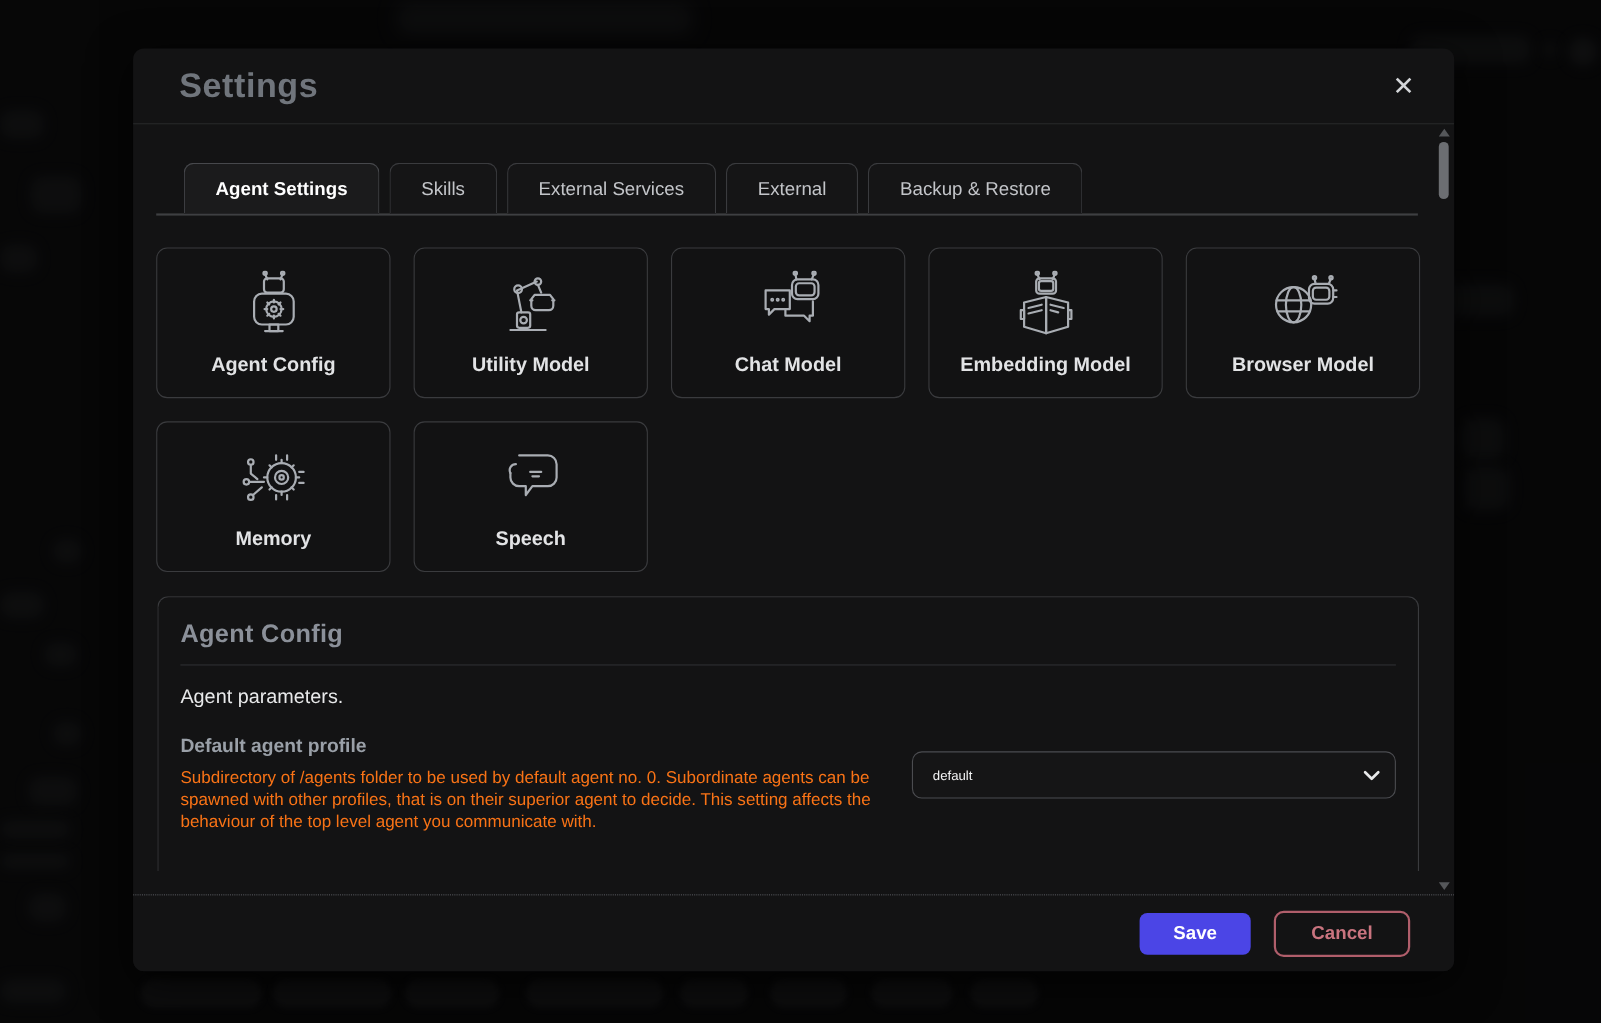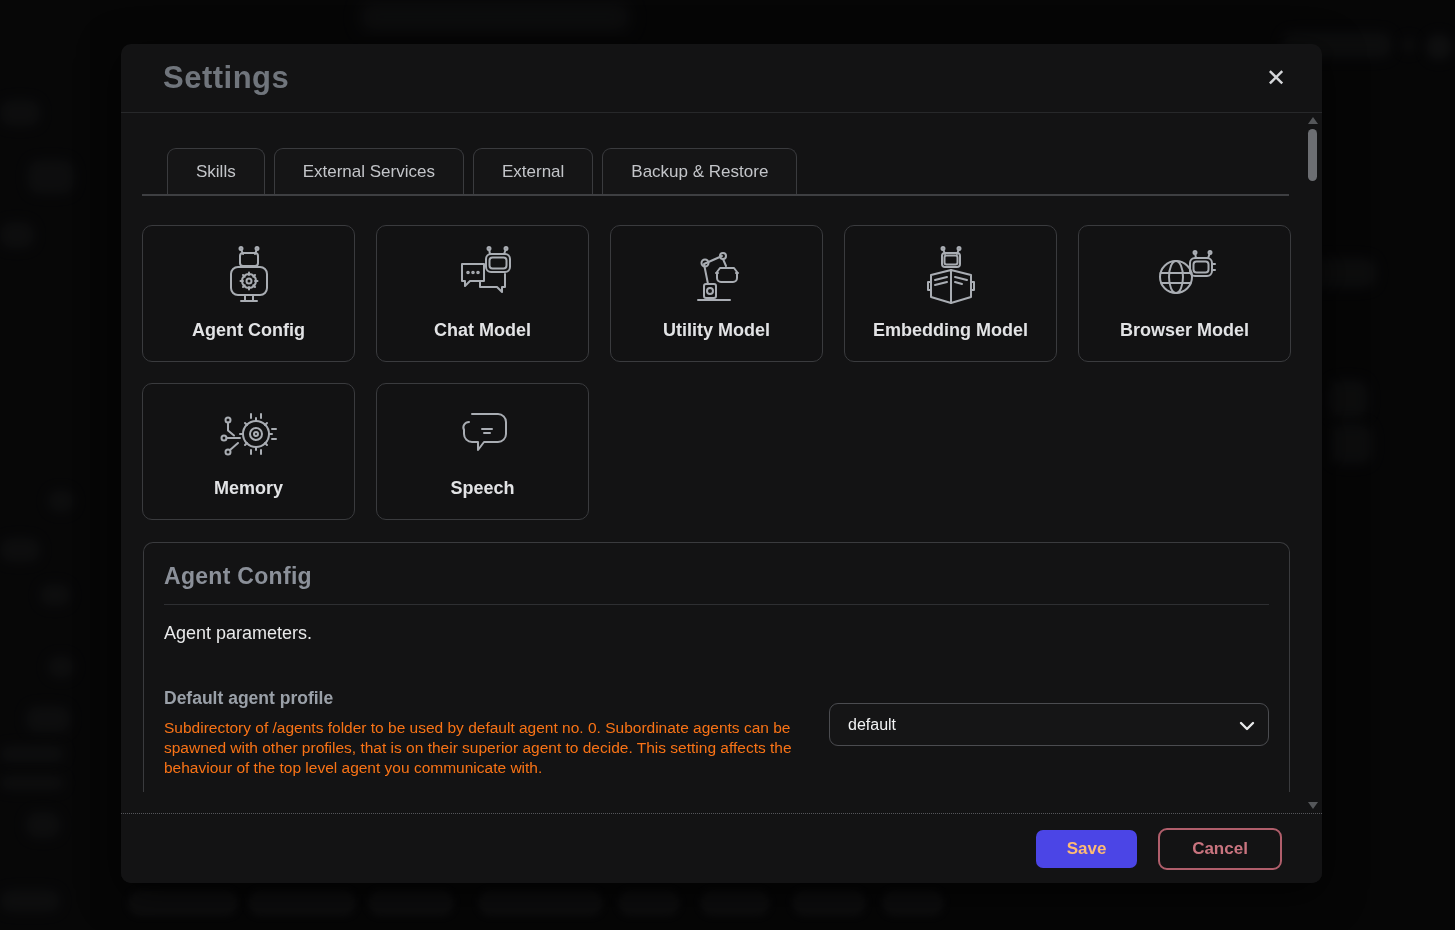--- a/index.html
+++ b/index.html
@@ -48,37 +48,37 @@
     display:flex; flex-direction:column; align-items:center; justify-content:center; gap:10px; cursor:pointer; }
   .card svg { stroke:#a9adb3; fill:none; stroke-width:2; stroke-linecap:round; stroke-linejoin:round; }
   .card-label { color:#e2e3e5; font-size:18px; font-weight:bold; }
 
   
   .section { margin-top:22px; margin-left:1px; width:1147px; border:1px solid #3a3b3e;
     border-bottom:none; border-radius:10px 10px 0 0; padding:20px 20px 0 20px; height:250px; }
   .section-heading { color:#8b9099; font-size:23px; font-weight:bold; letter-spacing:.3px; }
   .section-divider { border:none; border-top:1px solid #2e2f32; margin:14px 0 0 0; }
   .section-desc { color:#e8e9ea; font-size:18px; margin-top:18px; }
-  .field { display:flex; margin-top:44px; justify-content:space-between; }
+  .field { display:flex; margin-top:24px; justify-content:space-between; }
   .field-left { width:645px; }
   .field-label { color:#9aa0a8; font-size:17.5px; font-weight:bold; }
   .field-help { color:#f97316; font-size:15.5px; line-height:20px; margin-top:9px; }
   .field-right { width:440px; padding-top:15px; }
   .select-wrap { position:relative; width:440px; }
-  select.profile { width:100%; height:43px; background:#151516; color:#f2f3f4; font-size:16px;
+  select.profile { width:100%; height:43px; background:#151516; color:#f2f3f4; font-size:12px;
     border:1px solid #4b4c50; border-radius:9px; padding:0 40px 0 18px; appearance:none;
     -webkit-appearance:none; font-family:"Liberation Sans", sans-serif; }
   .select-chevron { position:absolute; right:14px; top:15px; pointer-events:none; }
   .select-chevron svg { stroke:#e8e9ea; fill:none; stroke-width:2.4; stroke-linecap:round; stroke-linejoin:round; }
 
   
   .modal-footer { flex:0 0 70px; border-top:1px dotted #55565a; display:flex; align-items:center;
     justify-content:flex-end; gap:21px; padding-right:40px; background:#131314; }
   .btn { font-family:"Liberation Sans", sans-serif; font-weight:bold; font-size:17px; cursor:pointer; }
-  .btn-save { width:101px; height:38px; background:#4b45e6; color:#fdba74; border:none; border-radius:7px; }
+  .btn-save { width:101px; height:38px; background:#4b45e6; color:#ffffff; border:none; border-radius:7px; }
   .btn-cancel { width:124px; height:42px; background:transparent; color:#c9747f;
     border:2px solid #b05e6b; border-radius:9px; }
 </style>
 </head>
 <body>
 
 <div class="bg-layer">
   <div class="sidebar-col"></div>
   <div class="blob" style="left:0;top:100px;width:40px;height:26px;"></div>
   <div class="blob" style="left:28px;top:160px;width:46px;height:34px;"></div>
@@ -113,20 +113,21 @@
 <div class="modal">
 
   <div class="modal-header">
     <div class="modal-title">Settings</div>
     <button class="close-btn">✕</button>
   </div>
 
   <div class="modal-body">
 
     <div class="tabs">
+      <div class="tab active">Agent Settings</div>
       <div class="tab">Skills</div>
       <div class="tab">External Services</div>
       <div class="tab">External</div>
       <div class="tab">Backup &amp; Restore</div>
     </div>
 
     <div class="cards">
 
       <div class="card">
         <span>
@@ -150,52 +151,52 @@
             <rect x="29" y="49" width="8" height="6"></rect>
               <line x1="25" y1="55" x2="41" y2="55"></line>
           </svg>
         </span>
         <div class="card-label">Agent Config</div>
       </div>
 
       <div class="card">
         <span>
           <svg width="66" height="60" viewBox="0 0 66 60">
+            <line x1="14" y1="54" x2="46" y2="54"></line>
+            <rect x="20" y="38" width="12" height="14" rx="2"></rect>
+            <circle cx="26" cy="45" r="3"></circle>
+            <path d="M24 38 L20 18 L38 10"></path>
+            <circle cx="21" cy="17" r="3.5"></circle>
+              <circle cx="39" cy="10" r="3"></circle>
+            <path d="M39 13 L42 20"></path>
+            <path d="M36 22 h14 l3 4 v6 a4 4 0 0 1 -4 4 h-12 a4 4 0 0 1 -4 -4 v-6 z"></path>
+            <line x1="34" y1="27" x2="32" y2="27"></line>
+              <line x1="52" y1="27" x2="54" y2="27"></line>
+          </svg>
+        </span>
+        <div class="card-label">Utility Model</div>
+      </div>
+
+      <div class="card">
+        <span>
+          <svg width="66" height="60" viewBox="0 0 66 60">
             <line x1="40" y1="8" x2="39" y2="3"></line>
               <circle cx="39" cy="2.5" r="1.5"></circle>
             <line x1="54" y1="8" x2="56" y2="3"></line>
               <circle cx="56" cy="2.5" r="1.5"></circle>
             <rect x="36" y="8" width="24" height="18" rx="5"></rect>
             <rect x="39.5" y="11.5" width="17" height="11" rx="3"></rect>
             <path d="M12 18 h22 v17 h-14 l-5 5 v-5 h-3 z"></path>
             <circle cx="18" cy="26.5" r="0.8"></circle>
               <circle cx="23" cy="26.5" r="0.8"></circle>
               <circle cx="28" cy="26.5" r="0.8"></circle>
             <path d="M30 35 v6 h17 l5 5 v-5 h3 V28"></path>
           </svg>
         </span>
         <div class="card-label">Chat Model</div>
-      </div>
-
-      <div class="card">
-        <span>
-          <svg width="66" height="60" viewBox="0 0 66 60">
-            <line x1="14" y1="54" x2="46" y2="54"></line>
-            <rect x="20" y="38" width="12" height="14" rx="2"></rect>
-            <circle cx="26" cy="45" r="3"></circle>
-            <path d="M24 38 L20 18 L38 10"></path>
-            <circle cx="21" cy="17" r="3.5"></circle>
-              <circle cx="39" cy="10" r="3"></circle>
-            <path d="M39 13 L42 20"></path>
-            <path d="M36 22 h14 l3 4 v6 a4 4 0 0 1 -4 4 h-12 a4 4 0 0 1 -4 -4 v-6 z"></path>
-            <line x1="34" y1="27" x2="32" y2="27"></line>
-              <line x1="52" y1="27" x2="54" y2="27"></line>
-          </svg>
-        </span>
-        <div class="card-label">Utility Model</div>
       </div>
 
       <div class="card">
         <span>
           <svg width="66" height="60" viewBox="0 0 66 60">
             <line x1="27" y1="8" x2="25" y2="3"></line>
               <circle cx="25" cy="2.5" r="1.5"></circle>
             <line x1="39" y1="8" x2="41" y2="3"></line>
               <circle cx="41" cy="2.5" r="1.5"></circle>
             <rect x="24" y="7" width="18" height="14" rx="3"></rect>

